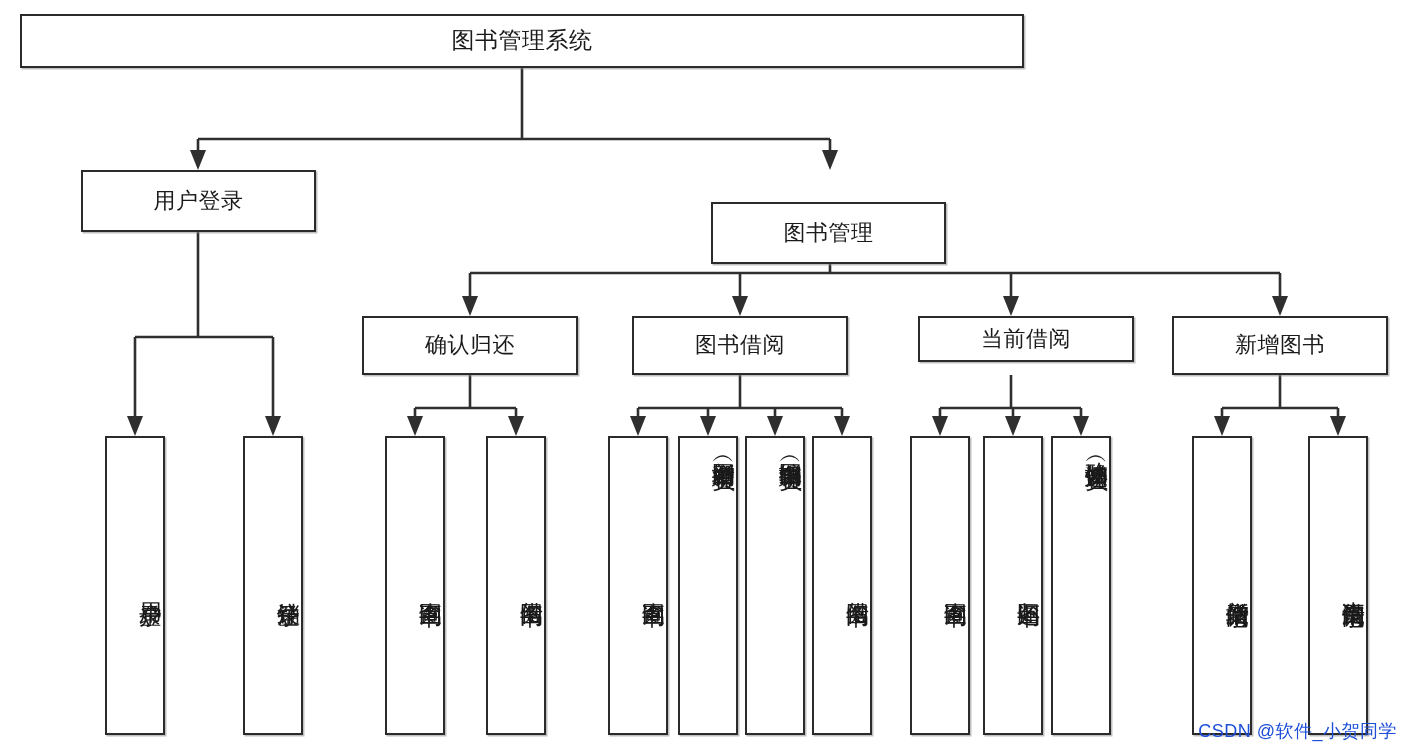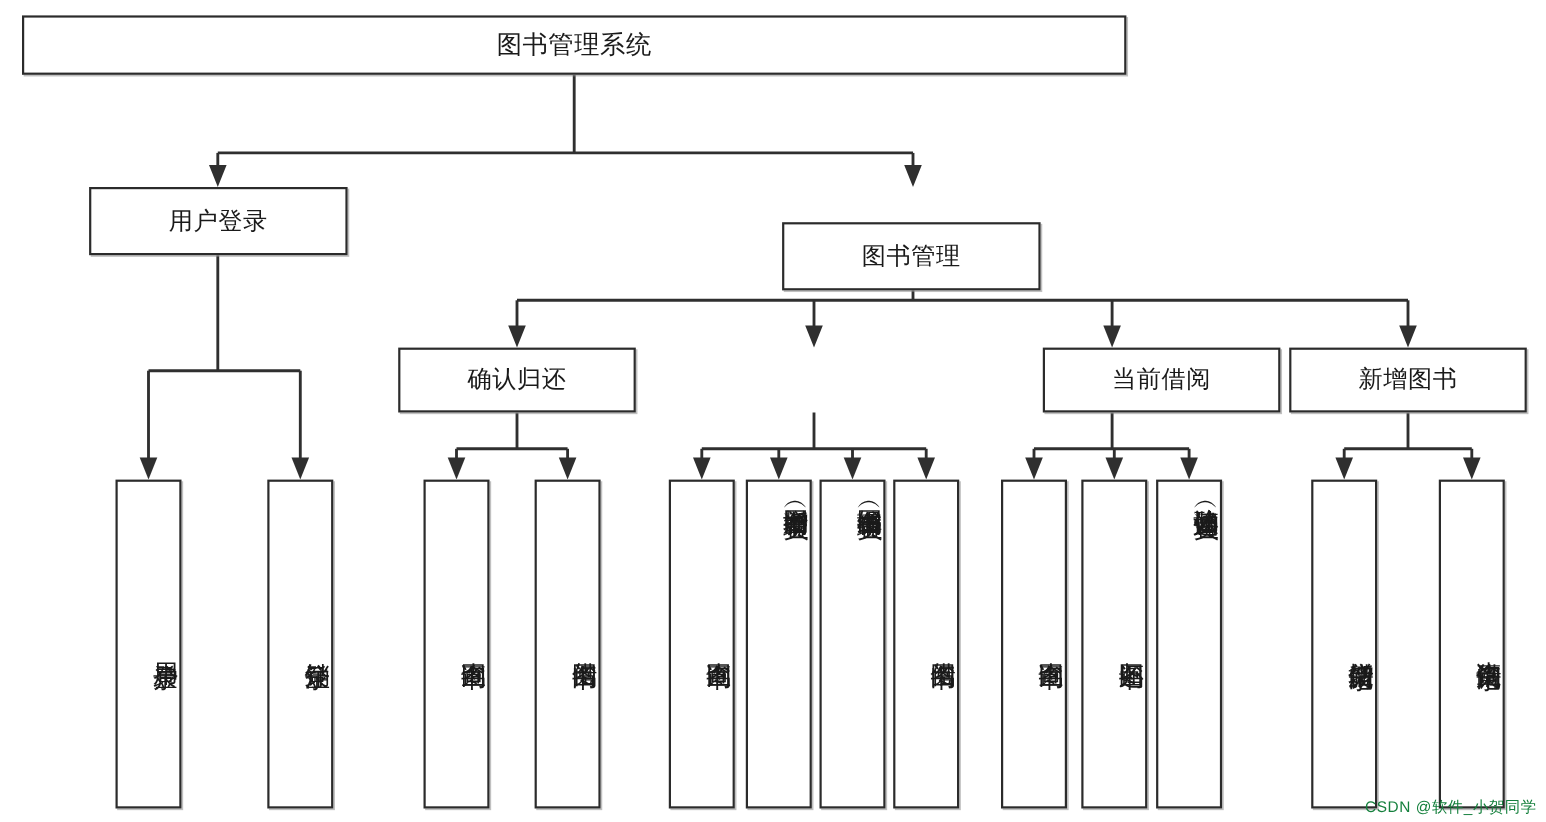--- a/index.html
+++ b/index.html
@@ -71,22 +71,22 @@
   }
   svg.links line, svg.links path {
     stroke: #2f2f2f;
     stroke-width: 2.6;
     fill: none;
   }
   .watermark {
     position: absolute;
     right: 8px;
     bottom: 4px;
-    font-size: 14px;
-    color: #15803d;
+    font-size: 18px;
+    color: #1d4ed8;
     letter-spacing: 0.5px;
     white-space: nowrap;
     pointer-events: none;
   }
 </style>
 </head>
 <body>
 
 <div id="canvas">
 
@@ -159,21 +159,24 @@
   <div class="node h" id="node-l2-0" style="left: 81px; top: 170px; width: 235px; height: 62px;">
     <span>用户登录</span>
   </div>
   <div class="node h" id="node-l2-1" style="left: 711px; top: 170px; width: 235px; height: 62px; margin-top: 32px;">
     <span>图书管理</span>
   </div>
 
   <div class="node h" id="node-l3-0" style="left: 362px; top: 316px; width: 216px; height: 59px;">
     <span>确认归还</span>
   </div>
-  <div class="node h" id="node-l3-2" style="left: 948px; top: 316px; width: 216px; height: 59px;">
+  <div class="node h" id="node-l3-1" style="left: 632px; top: 316px; width: 216px; height: 59px;">
+    <span>图书借阅</span>
+  </div>
+  <div class="node h" id="node-l3-2" style="left: 918px; top: 316px; width: 216px; height: 46px;">
     <span>当前借阅</span>
   </div>
   <div class="node h" id="node-l3-3" style="left: 1172px; top: 316px; width: 216px; height: 59px;">
     <span>新增图书</span>
   </div>
 
   <div class="node v center" id="node-leaf-0" style="left: 105px; top: 436px; width: 60px; height: 299px;">
     <span class="vtext">用户登录</span>
   </div>
   <div class="node v center" id="node-leaf-1" style="left: 243px; top: 436px; width: 60px; height: 299px;">

